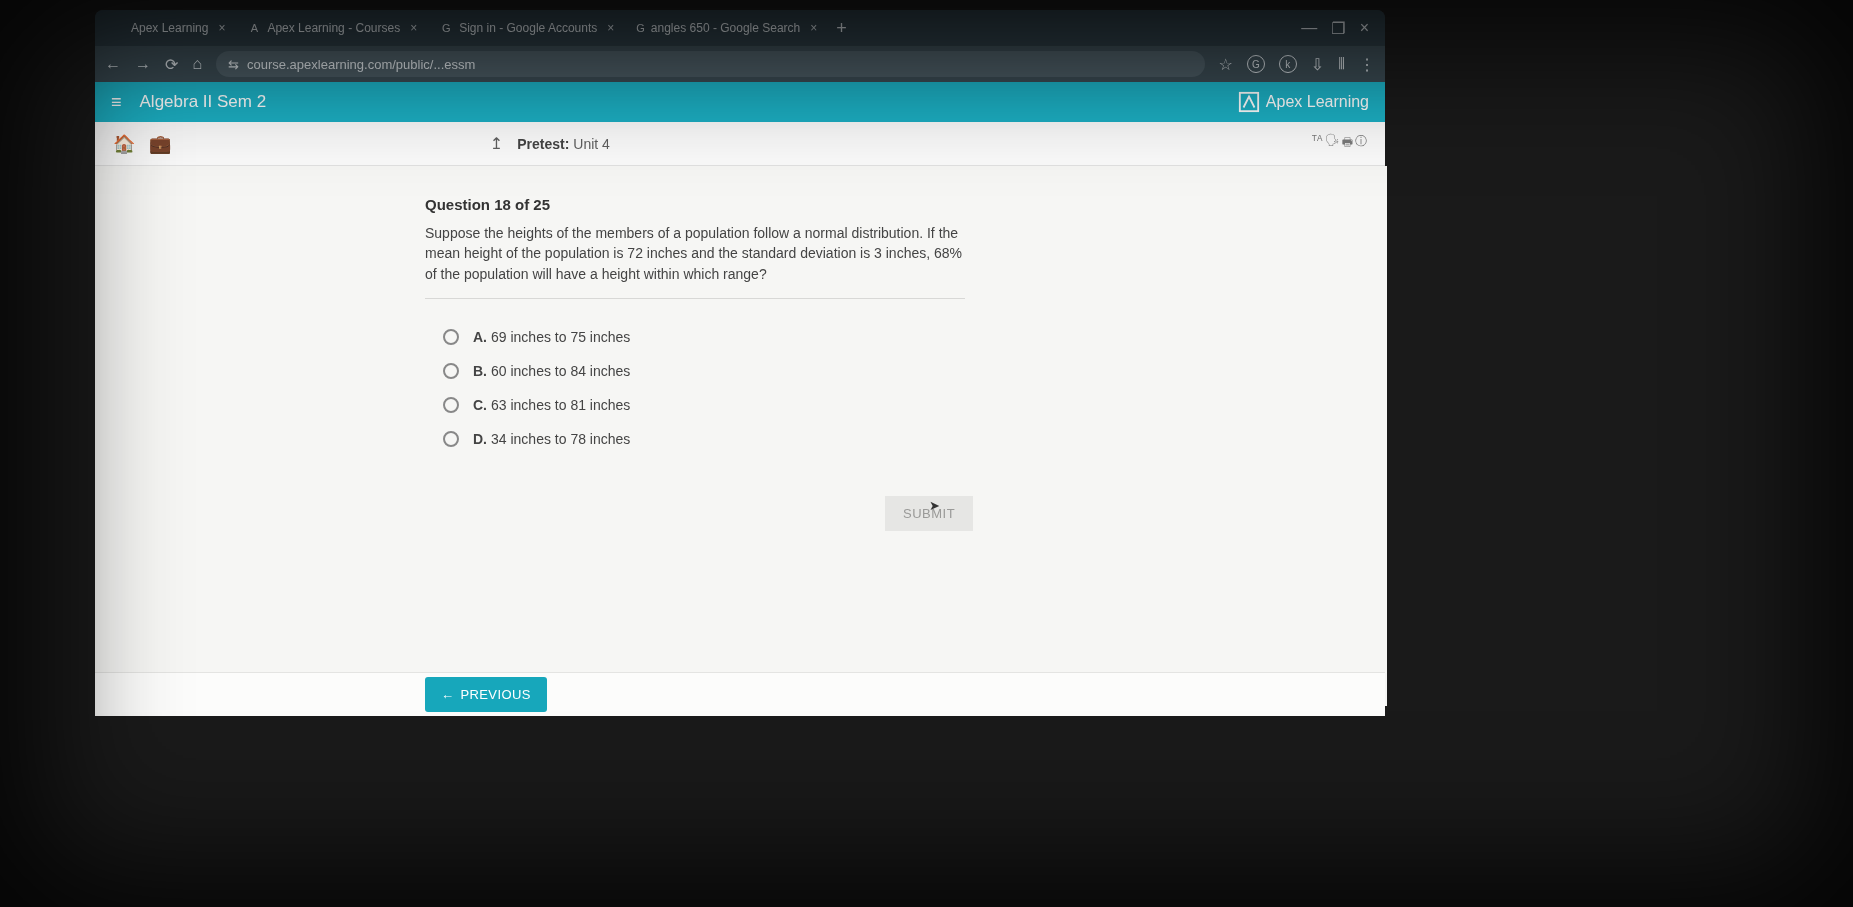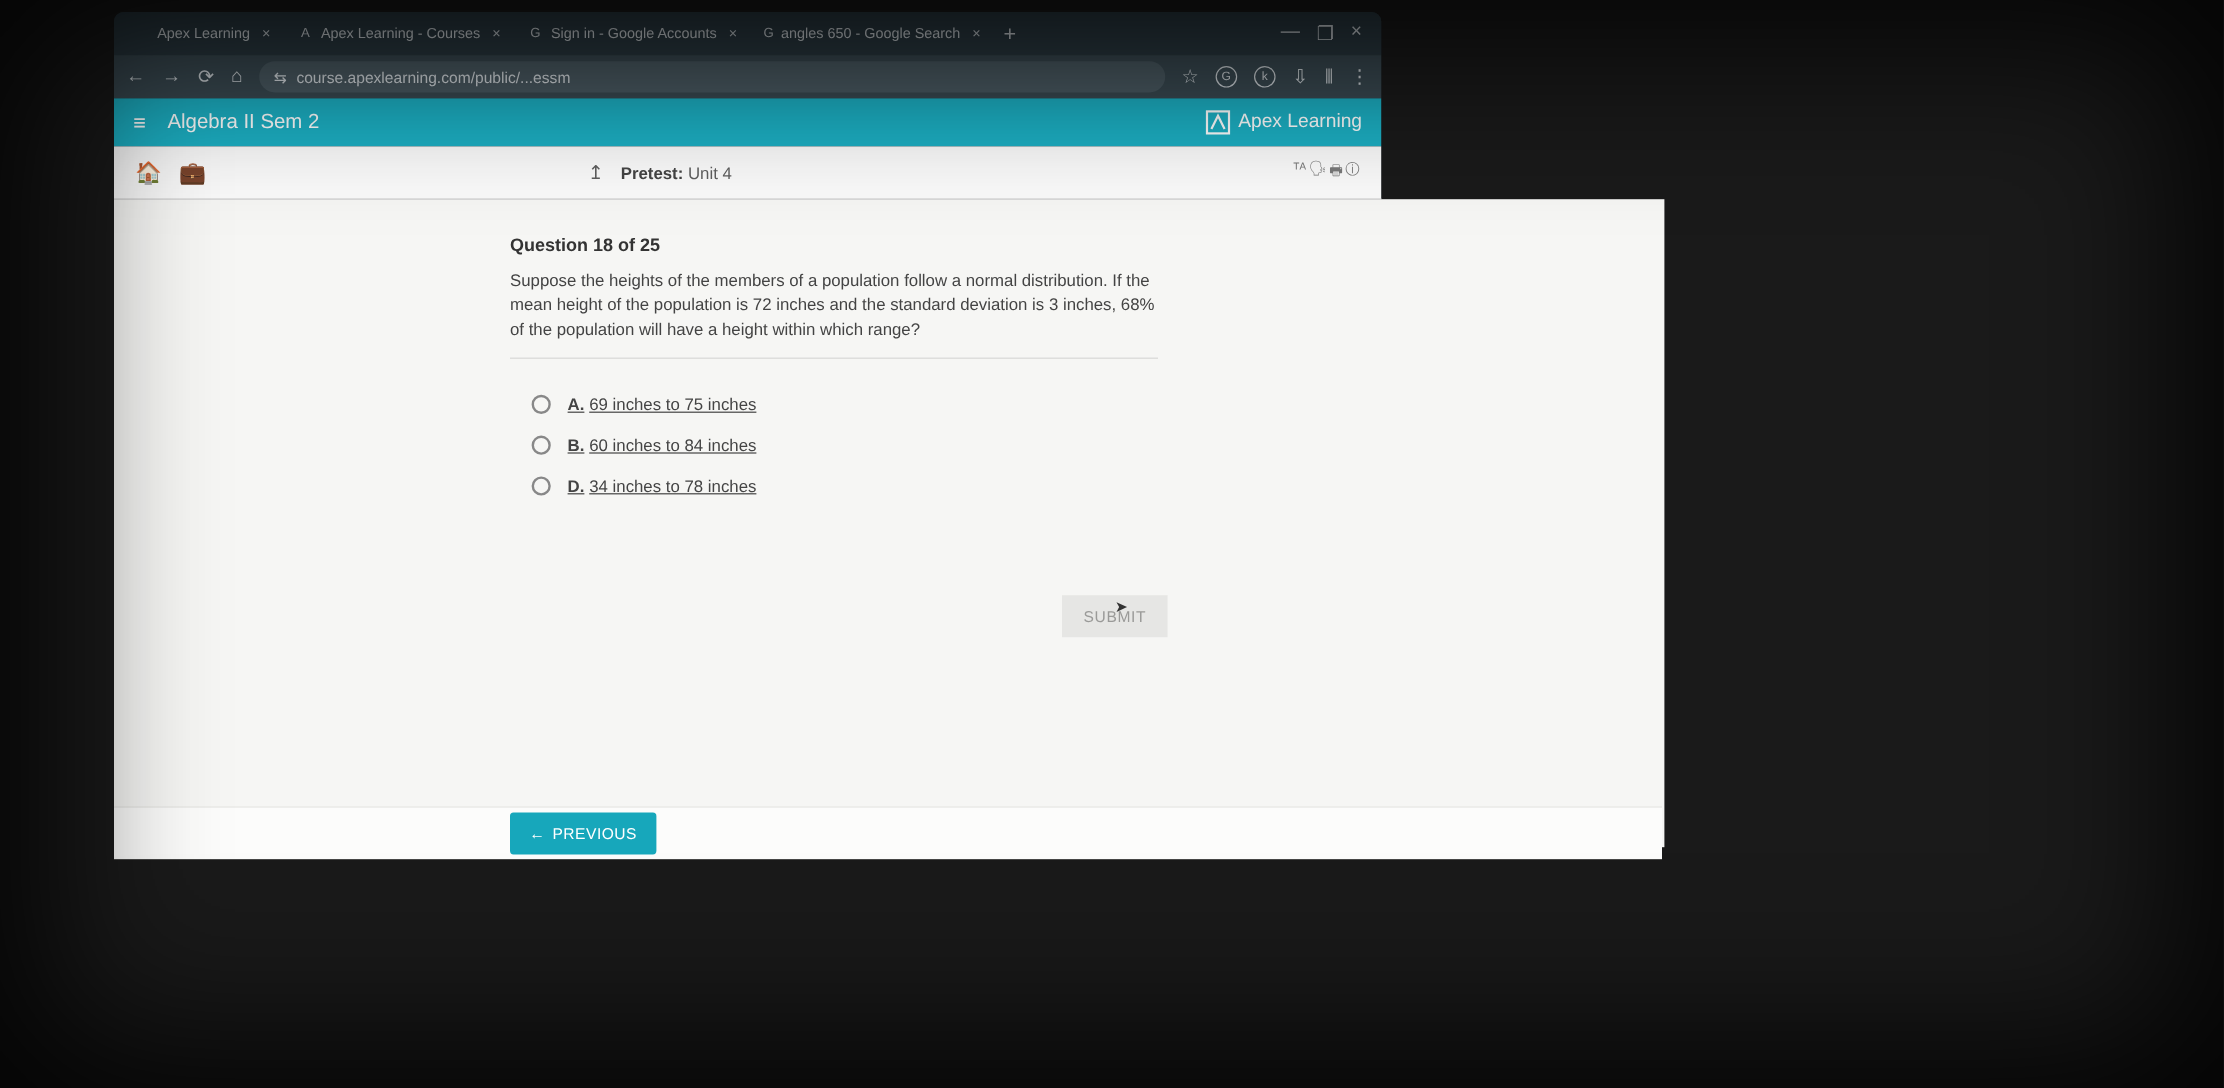--- a/index.html
+++ b/index.html
@@ -9,21 +9,21 @@
     width: 1853px;
     height: 907px;
     overflow: hidden;
     position: relative;
   }
   
   .browser {
     position: absolute;
     left: 95px;
     top: 10px;
-    width: 1056px;
+    width: 1290px;
     background: #2b3a42;
     border-radius: 8px 8px 0 0;
   }
   .tab-strip {
     display: flex;
     align-items: center;
     height: 36px;
     background: #2b3a42;
     padding: 0 6px;
     gap: 2px;
@@ -112,21 +112,21 @@
   .question-card {
     position:absolute;
     left:330px;
     top:30px;
     width:540px;
     color:#3a3a3a;
   }
   .q-heading { font-size:15px; font-weight:700; margin-bottom:10px; color:#333;}
   .q-text { font-size:14px; line-height:1.45; color:#444; padding-bottom:14px; border-bottom:1px solid #d8d8d6; }
   .options { margin-top:30px; padding-left:18px;}
-  .opt { display:flex; align-items:center; gap:14px; margin:18px 0; font-size:14px; color:#444;text-decoration:underline;}
+  .opt { display:flex; align-items:center; gap:14px; margin:18px 0; font-size:14px; color:#444;}
   .opt .radio { width:16px; height:16px; border:2px solid #888; border-radius:50%; flex-shrink:0;}
   .opt b { font-weight:700; margin-right:4px;}
   .submit {
     position:absolute;
     left:790px;
     top:330px;
     background:#e6e6e4;
     color:#9a9a98;
     font-size:13px;
     letter-spacing:0.5px;
@@ -257,20 +257,24 @@
       <div class="opt">
         <span class="radio"></span>
         <span><b>A.</b><span>69 inches to 75 inches</span></span>
       </div>
       <div class="opt">
         <span class="radio"></span>
         <span><b>B.</b><span>60 inches to 84 inches</span></span>
       </div>
       <div class="opt">
         <span class="radio"></span>
+        <span><b>C.</b><span>63 inches to 81 inches</span></span>
+      </div>
+      <div class="opt">
+        <span class="radio"></span>
         <span><b>D.</b><span>34 inches to 78 inches</span></span>
       </div>
     </div>
   </div>
   <div class="submit">
     <span>SUBMIT</span>
   </div>
   <span class="cursor-arrow">➤</span>
 </div>
 

